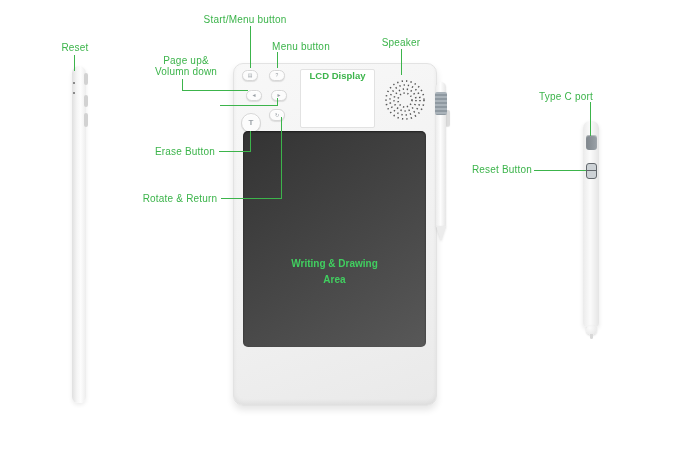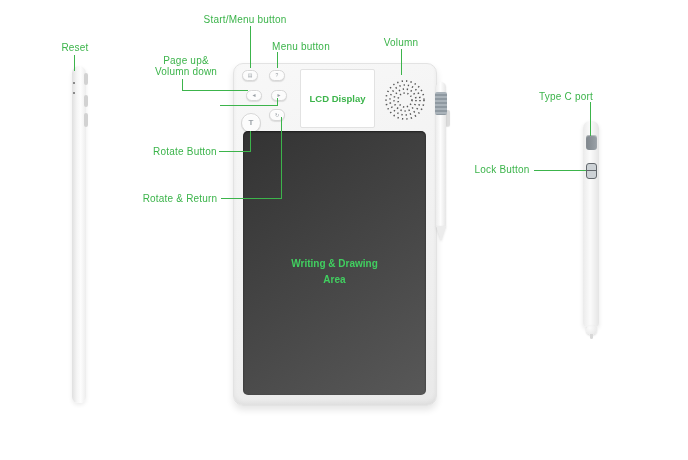--- a/index.html
+++ b/index.html
@@ -14,33 +14,33 @@
   }
   .line{position:absolute;background:#3cb44b;}
   
   #tablet{
     position:absolute;left:233px;top:63px;width:202px;height:341px;
     background:linear-gradient(160deg,#f8f8f8 0%,#efefef 70%,#e9e9e9 100%);
     border:1px solid #e3e3e3;border-radius:10px;
     box-shadow:0 4px 7px rgba(0,0,0,.10), inset 0 -3px 4px rgba(0,0,0,.05);
   }
   #writing-area{
-    position:absolute;left:9px;top:67px;width:183px;height:264px;
+    position:absolute;left:9px;top:67px;width:183px;height:216px;
     background:linear-gradient(145deg,#333333 0%,#474747 55%,#585858 100%);
     border-radius:5px;box-shadow:inset 0 1px 2px rgba(0,0,0,.5);
   }
   #writing-area .wtxt{
     position:absolute;left:50%;top:125px;transform:translateX(-50%);
     color:#41cf60;font-size:10px;font-weight:700;text-align:center;
     line-height:16px;white-space:nowrap;
   }
   #lcd{
     position:absolute;left:66px;top:5px;width:73px;height:57px;
     background:#ffffff;border:1px solid #e2e2e2;border-radius:2px;
-    display:flex;align-items:center;justify-content:center;
+    display:flex;justify-content:center;
   }
   #lcd span{color:#3cb44b;font-size:9.5px;font-weight:700;white-space:nowrap;}
   .btn{
     position:absolute;background:#fcfcfc;border:1px solid #d7d7d7;
     border-radius:6px;box-shadow:0 1px 1px rgba(0,0,0,.10), inset 0 1px 0 #fff;
     display:flex;align-items:center;justify-content:center;
     color:#9aa0a6;font-size:5px;line-height:1;
   }
   .btn.oval{width:14px;height:9px;}
   .btn.round{width:18px;height:18px;border-radius:50%;font-size:8px;font-weight:700;}
@@ -164,29 +164,29 @@
   <div id="stylus-port"></div>
   <div id="stylus-lock">
       <span class="mid"></span>
     </div>
   <div id="stylus-ball"></div>
   <div id="stylus-nub"></div>
 
   <div class="lbl" style="left:75px;top:42px">Reset</div>
   <div class="lbl" style="left:245px;top:14px">Start/Menu button</div>
   <div class="lbl" style="left:301px;top:41px">Menu button</div>
-  <div class="lbl" style="left:401px;top:37px">Volumn</div>
+  <div class="lbl" style="left:401px;top:37px">Speaker</div>
   <div class="lbl" style="left:186px;top:55px">
     <div>Page up&amp;</div>
     <div>Volumn down</div>
   </div>
-  <div class="lbl" style="left:185px;top:146px">Rotate Button</div>
+  <div class="lbl" style="left:185px;top:146px">Erase Button</div>
   <div class="lbl" style="left:180px;top:193px">Rotate &amp; Return</div>
   <div class="lbl" style="left:566px;top:91px">Type C port</div>
-  <div class="lbl" style="left:502px;top:164px">Lock Button</div>
+  <div class="lbl" style="left:502px;top:164px">Reset Button</div>
 
   <div class="line" style="left:74px;top:55px;width:1px;height:16px"></div>
   <div class="line" style="left:250px;top:26px;width:1px;height:42px"></div>
   <div class="line" style="left:277px;top:52px;width:1px;height:16px"></div>
   <div class="line" style="left:401px;top:49px;width:1px;height:26px"></div>
   <div class="line" style="left:182px;top:79px;width:1px;height:11px"></div>
   <div class="line" style="left:182px;top:90px;width:66px;height:1px"></div>
   <div class="line" style="left:220px;top:105px;width:58px;height:1px"></div>
   <div class="line" style="left:277px;top:98px;width:1px;height:8px"></div>
   <div class="line" style="left:219px;top:151px;width:32px;height:1px"></div>

